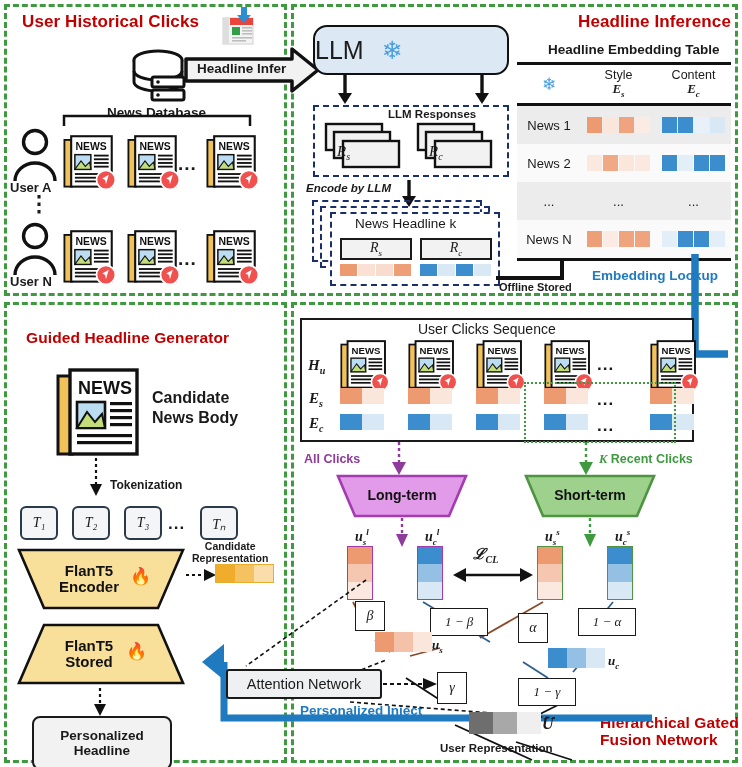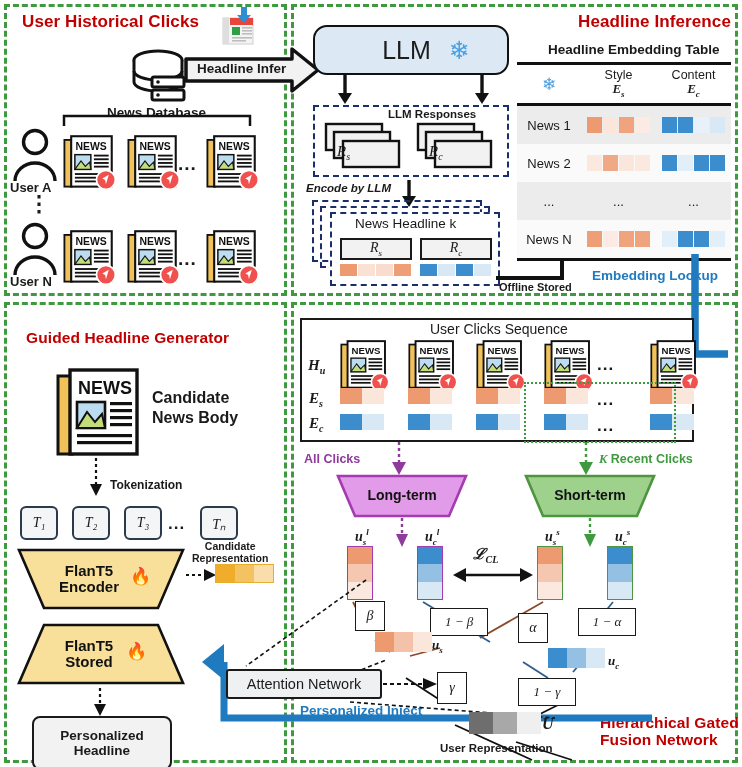--- a/index.html
+++ b/index.html
@@ -9,21 +9,21 @@
   .panel{position:absolute;border:3px dashed #3f9a3f;box-sizing:border-box;background:transparent;}
   .ptitle{position:absolute;color:#c00000;font-weight:bold;letter-spacing:.1px;line-height:1.12;}
   .lbl{position:absolute;font-weight:bold;}
   .cap{position:absolute;font-weight:bold;}
   
   .rbox{position:absolute;box-sizing:border-box;border:2px solid #1a1a1a;background:#f2f2f2;
         display:flex;align-items:center;justify-content:center;text-align:center;}
   .gatebox{position:absolute;box-sizing:border-box;border:1.6px solid #1a1a1a;background:#fff;
         display:flex;align-items:center;justify-content:center;font-style:italic;font-family:"Liberation Serif",serif;}
   .llmbox{position:absolute;box-sizing:border-box;border:2.5px solid #111;border-radius:14px;
-        background:#dce9f5;display:flex;align-items:center;justify-content:center;gap:18px;padding-left:30px;}
+        background:#dce9f5;display:flex;align-items:center;justify-content:flex-start;gap:18px;}
   .dashbox{position:absolute;box-sizing:border-box;border:2px dashed #1a2e6b;background:transparent;}
   .solidbox{position:absolute;box-sizing:border-box;border:2.5px solid #1a1a1a;background:#fff;}
   
   .news{position:absolute;}
   .cell{box-sizing:border-box;}
   .vec{position:absolute;display:flex;}
   .vvec{position:absolute;display:flex;flex-direction:column;box-sizing:border-box;}
   .trap{position:absolute;display:flex;align-items:center;justify-content:center;}
   .trapl{position:relative;z-index:2;font-weight:bold;color:#111;text-align:center;line-height:1.1;}
   svg{display:block;overflow:visible;}
@@ -506,21 +506,21 @@
 
 <div class="abs" style="left:178px;top:640px;">
   <svg width="480" height="90" viewBox="0 0 480 90">
     <path d="M474 78 H46 V22" fill="none" stroke="#1f7ac0" stroke-width="7"></path>
     <path d="M24 22 L46 4 L46 40 Z" fill="#1f7ac0"></path>
   </svg>
 </div>
 <div class="cap" style="left:300px;top:703px;font-size:13.5px;color:#1f7ac0;">Personalized Inject</div>
 
 <div class="solidbox" style="left:300px;top:318px;width:394px;height:124px;"></div>
-<div class="abs" style="left:430px;top:321px;font-size:14px;">User  Clicks Sequence</div>
+<div class="abs" style="left:418px;top:321px;font-size:14px;">User  Clicks Sequence</div>
 
 <div class="lbl mono-it" style="left:308px;top:357px;font-size:15px;"><b><span>H</span><sub style="font-size:10px;">u</sub></b></div>
 <div class="lbl mono-it" style="left:309px;top:390px;font-size:15px;"><b><span>E</span><sub style="font-size:10px;">s</sub></b></div>
 <div class="lbl mono-it" style="left:309px;top:415px;font-size:15px;"><b><span>E</span><sub style="font-size:10px;">c</sub></b></div>
 
 <div id="seq-row">
     <div class="abs" style="left: 340px; top: 340px;">
       <svg width="48" height="49.92" viewBox="0 0 84 88">
         <rect x="2" y="8" width="12" height="76" fill="#f2c25a" stroke="#111" stroke-width="3"></rect>
         <rect x="13" y="2" width="66" height="82" fill="#fff" stroke="#111" stroke-width="3.4"></rect>

